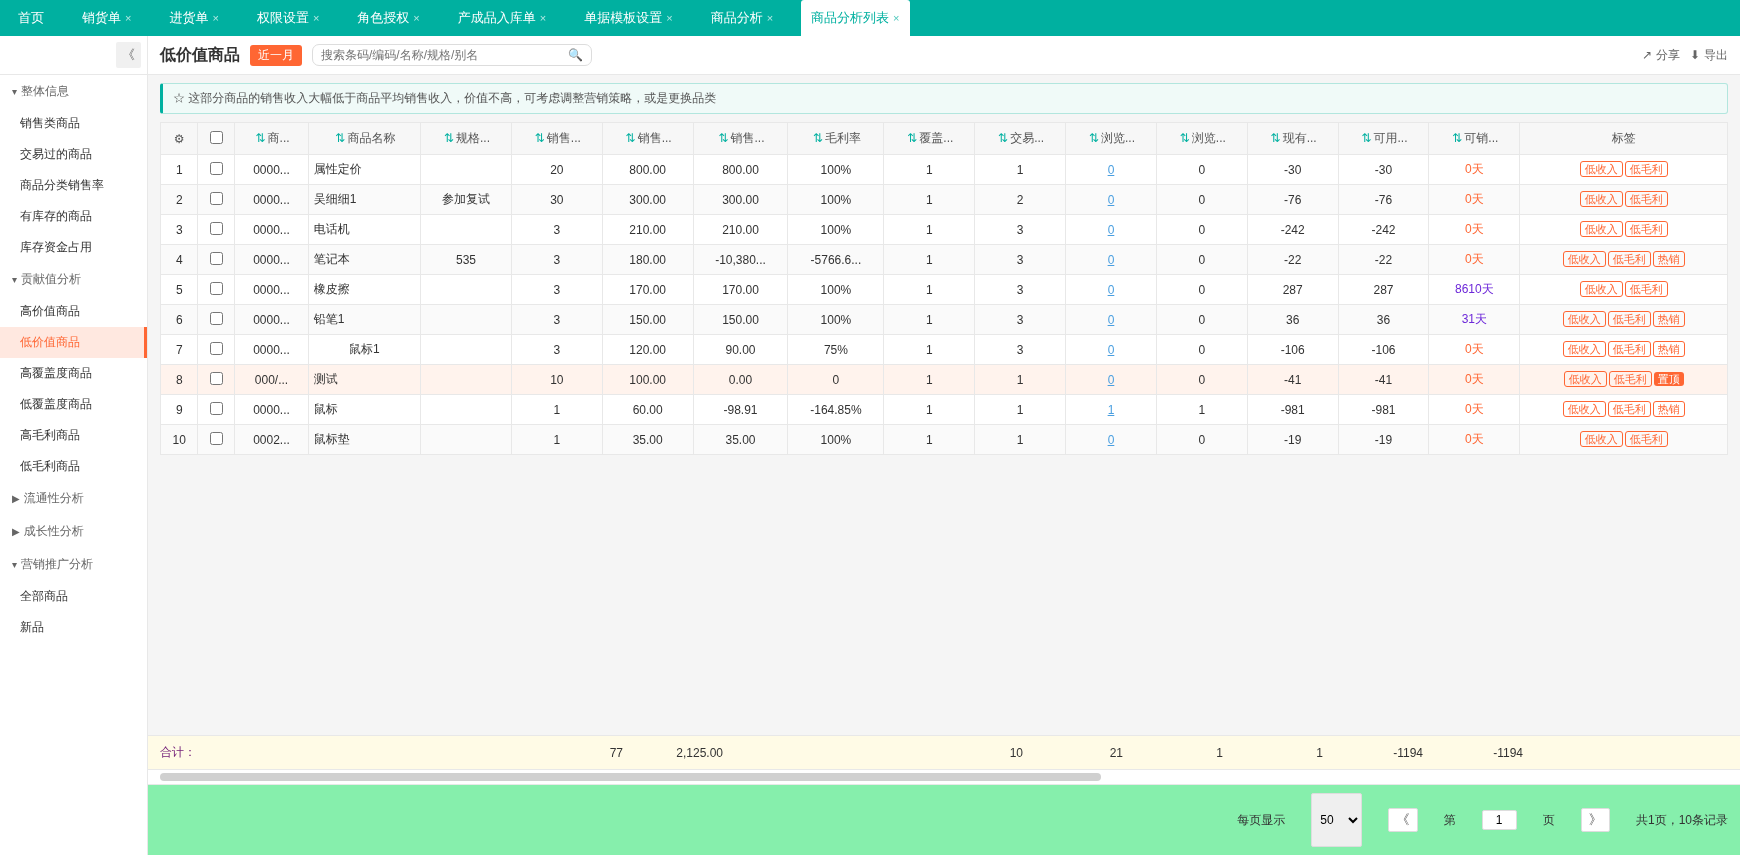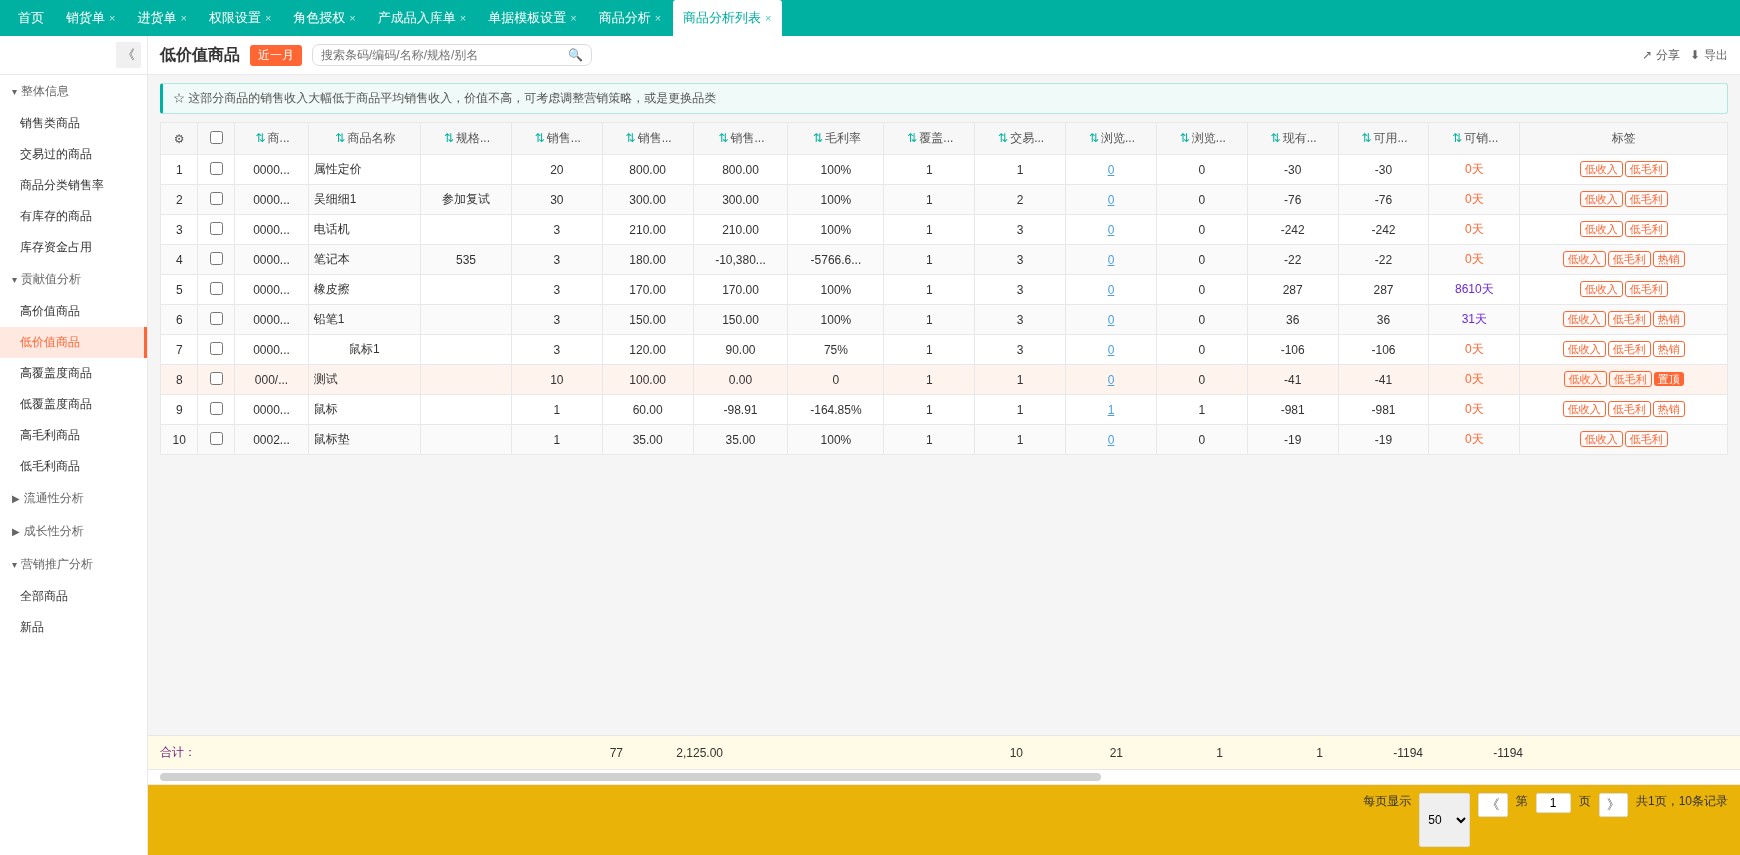--- a/index.html
+++ b/index.html
@@ -5,21 +5,21 @@
     * { box-sizing: border-box; margin: 0; padding: 0; }
     body { font-family: "Microsoft YaHei", Arial, sans-serif; font-size: 12px; background: #f5f5f5; color: #333; }
 
     
     .top-nav {
       background: #00b0a0;
       display: flex;
       align-items: center;
       height: 36px;
       padding: 0 8px;
-      gap: 2px;
+      gap: 18px;
     }
     .top-nav .nav-item {
       color: #fff;
       padding: 0 10px;
       height: 36px;
       display: flex;
       align-items: center;
       cursor: pointer;
       font-size: 13px;
       white-space: nowrap;
@@ -177,27 +177,27 @@
     }
     .summary-cell {
       flex: 1;
       text-align: right;
       color: #333;
       padding: 0 5px;
     }
 
     
     .pagination {
-      background: #eab308;
+      background: #86efac;
       border-top: 1px solid #e8e8e8;
       padding: 8px 12px;
       display: flex;
-      align-items: flex-start;
+      align-items: center;
       justify-content: flex-end;
-      gap: 8px;
+      gap: 26px;
       font-size: 12px;
     }
     .pagination-btn {
       border: 1px solid #ddd;
       background: #fff;
       padding: 2px 7px;
       cursor: pointer;
       border-radius: 2px;
       color: #555;
     }

